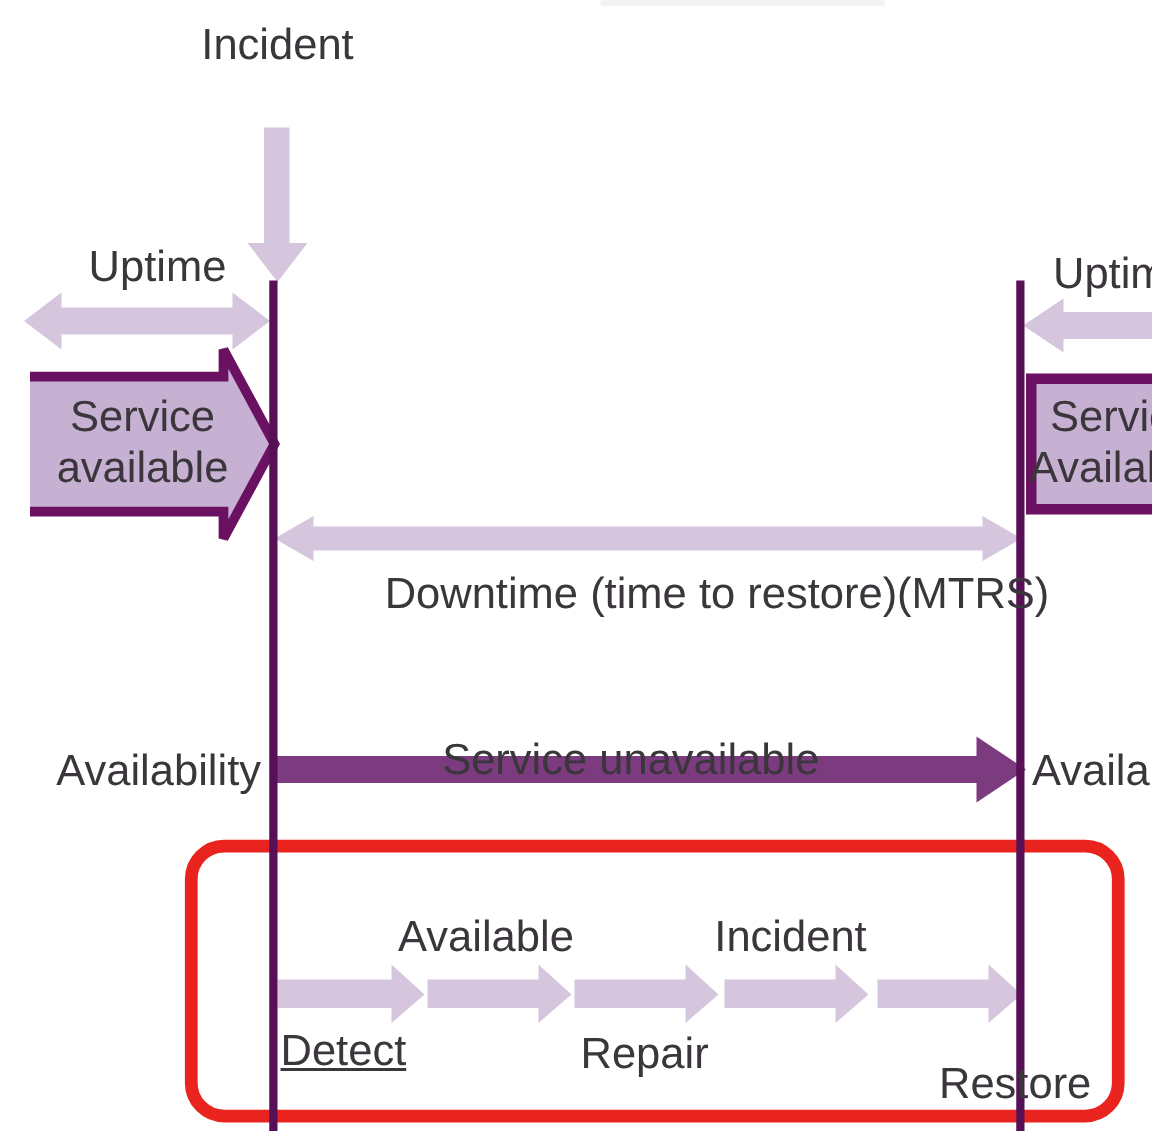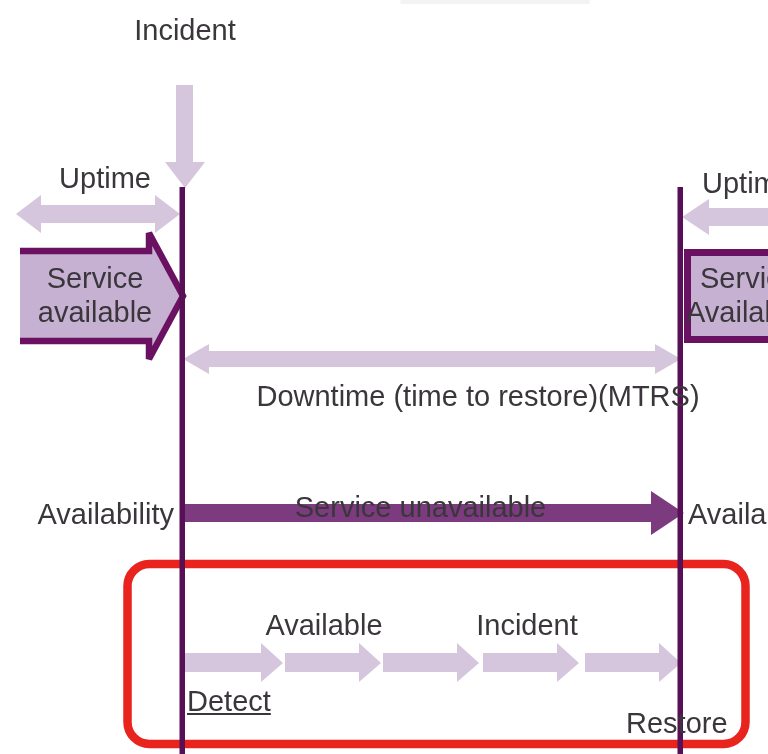--- a/index.html
+++ b/index.html
@@ -84,18 +84,19 @@
   <div class="lbl center" style="left:172px; top:462px; width:497px;margin-top:28px;">Service unavailable</div>
 
   <div class="lbl right" style="left:0px; top:497px; width:174px;">Availability</div>
 
   <div class="lbl" style="left:688px; top:497px;">Availability</div>
 
   <div class="lbl" style="left:187px; top:684px;text-decoration:underline;">Detect</div>
 
   <div class="lbl center" style="left:264px; top:608px; width:120px;">Available</div>
 
+  <div class="lbl" style="left:387px; top:686px;">Repair</div>
 
   <div class="lbl center" style="left:472px; top:608px; width:110px;">Incident</div>
 
   <div class="lbl" style="left:626px; top:706px;">Restore</div>
 
 </div>
 
 </body></html>

